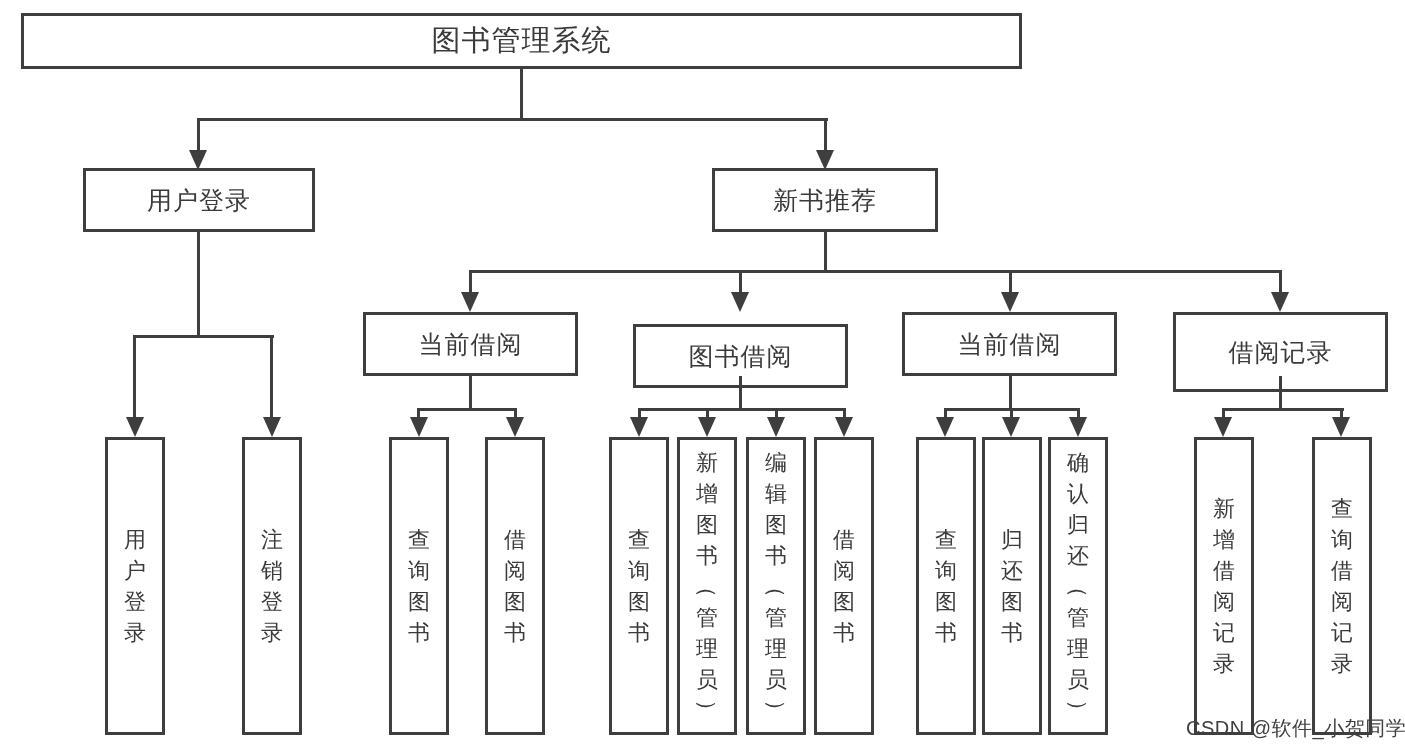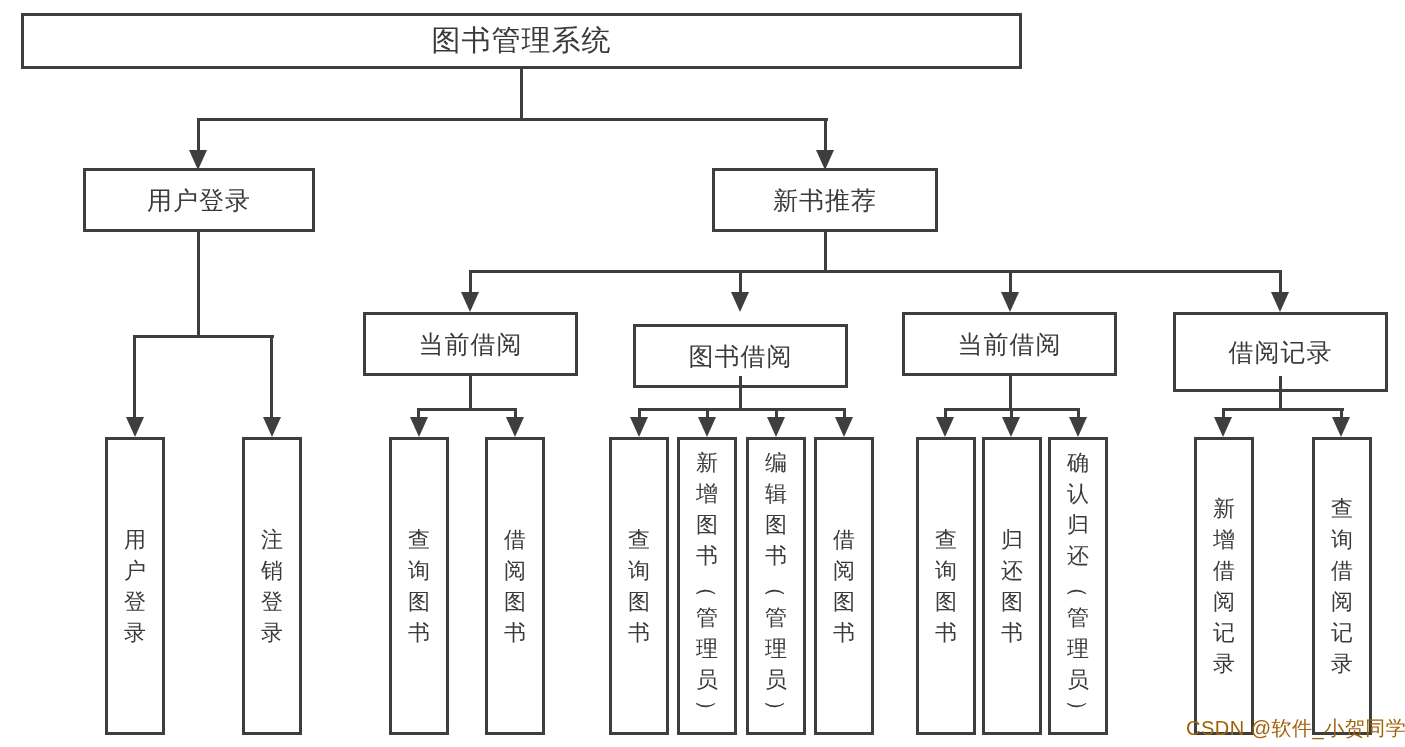--- a/index.html
+++ b/index.html
@@ -26,21 +26,21 @@
   .vrot { transform:rotate(90deg); }
   .hline { position:absolute; height:3px; background:#3e3e3e; }
   .vline { position:absolute; width:3px;  background:#3e3e3e; }
   .arrow {
     position:absolute; width:0; height:0;
     border-left:9px solid transparent; border-right:9px solid transparent;
     border-top:20px solid #3e3e3e;
   }
   .watermark {
     position:absolute; left:1186px; top:715px;
-    font-size:20px; color:#a16207; letter-spacing:0.5px; white-space:nowrap;
+    font-size:20px; color:#404040; letter-spacing:0.5px; white-space:nowrap;
   }
 </style>
 </head>
 <body>
 
 <div class="canvas">
 
   <div class="box rootbox" style="left:21px; top:13px; width:1001px; height:56px;">
     <span>图书管理系统</span>
   </div>

